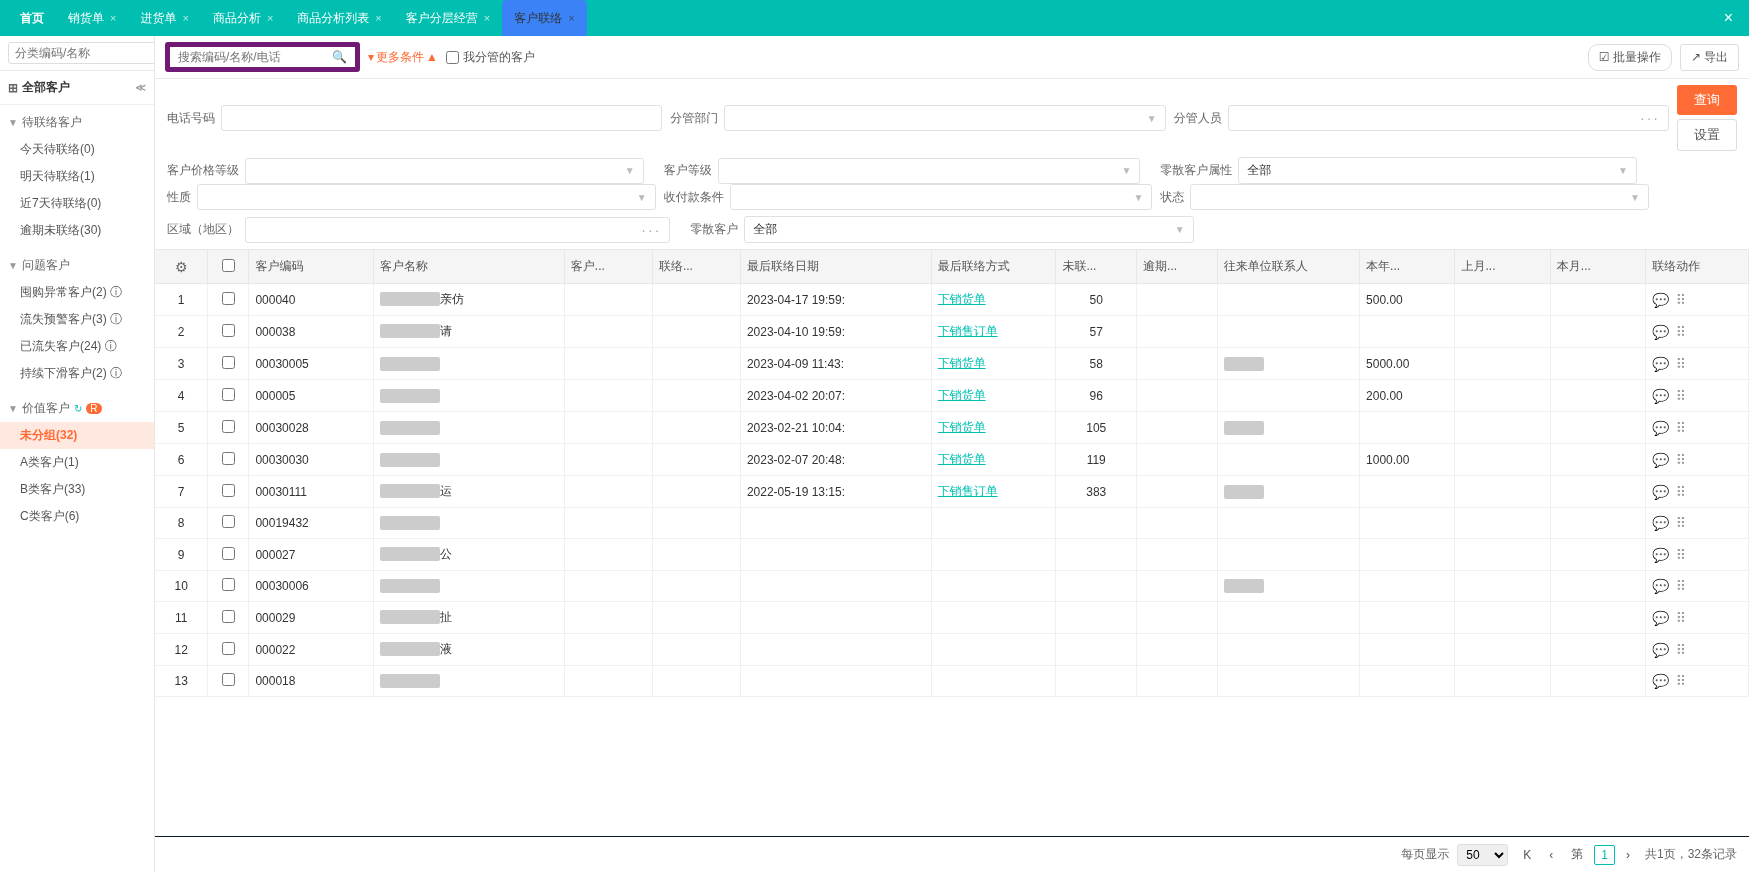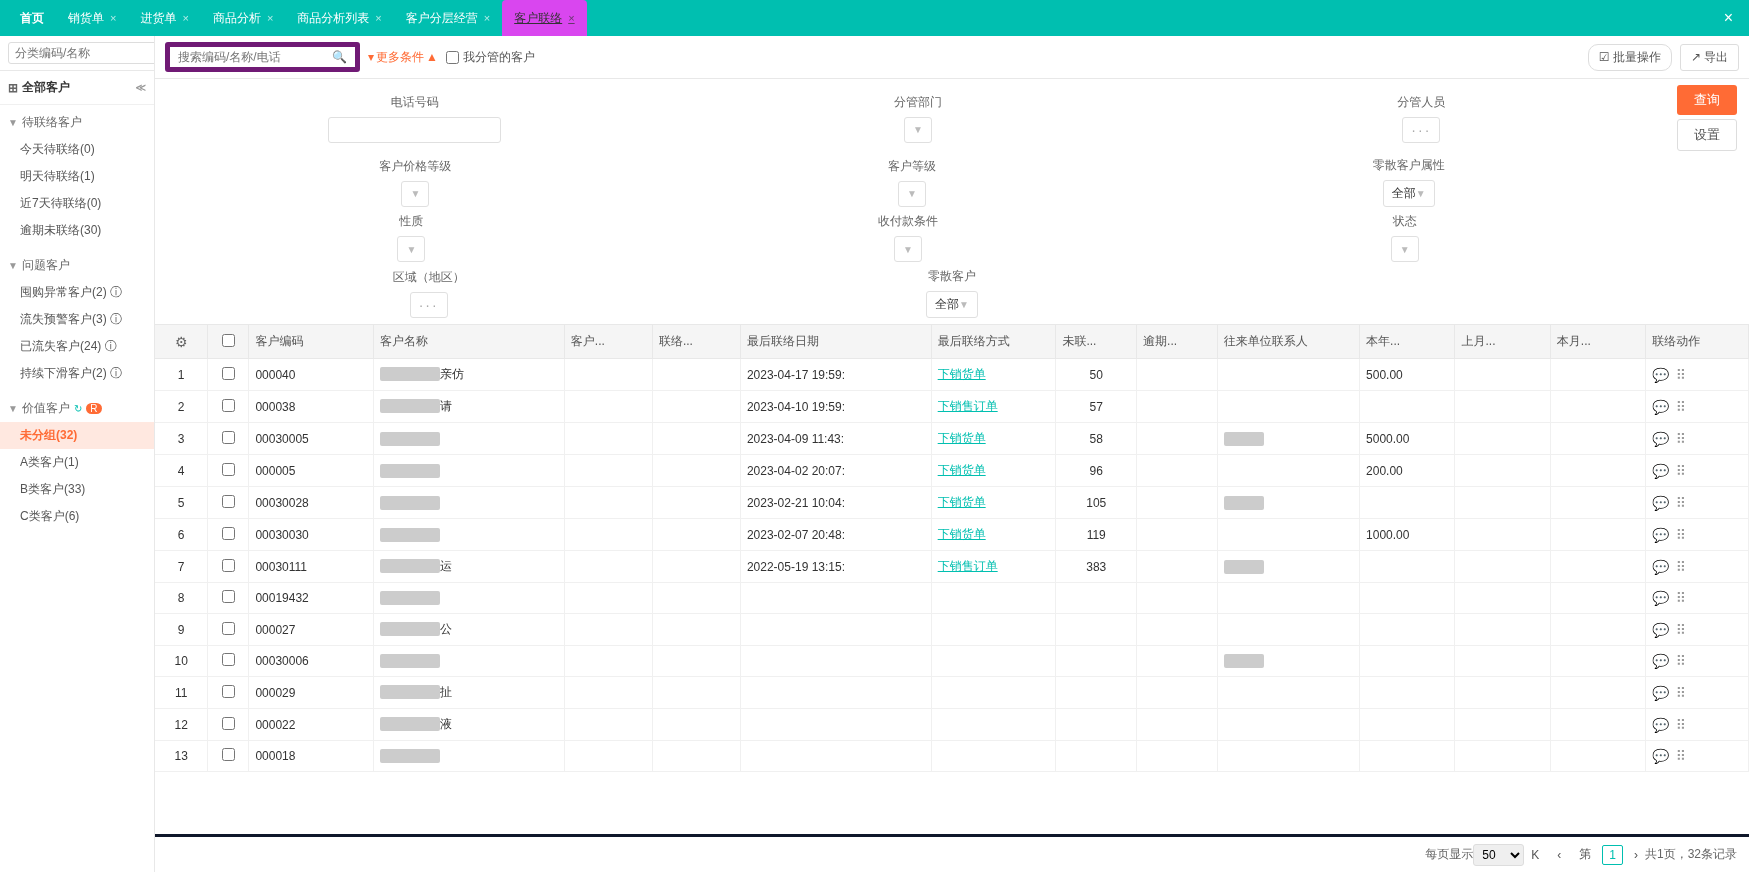--- a/index.html
+++ b/index.html
@@ -10,23 +10,22 @@
       display: flex; align-items: center;
       background: #00bfb0; height: 36px; padding: 0 8px;
       color: white;
     }
     .top-nav .nav-item {
       display: flex; align-items: center; padding: 0 12px; height: 100%;
       cursor: pointer; white-space: nowrap; font-size: 13px;
       position: relative;
     }
     .top-nav .nav-item.active {
-      background: #d946ef; color: #333;
+      background: #3b82f6; color: #333;
       border-radius: 4px 4px 0 0;
-      text-decoration: underline;
     }
     .top-nav .nav-item .close-x {
       margin-left: 6px; font-size: 11px; opacity: 0.7;
     }
     .top-nav .nav-home { font-weight: bold; }
     .top-nav .spacer { flex: 1; }
     .top-nav .close-btn {
       color: white; font-size: 16px; cursor: pointer; padding: 0 8px;
     }
 
@@ -149,21 +148,21 @@
     .link-text { color: #00bfb0; cursor: pointer; text-decoration: underline; }
     .blurred { background: #ccc; color: transparent; border-radius: 2px; display: inline-block; min-width: 60px; height: 14px; }
     .blurred-sm { background: #ccc; color: transparent; border-radius: 2px; display: inline-block; min-width: 40px; height: 14px; }
 
     .action-icons { display: flex; gap: 6px; align-items: center; color: #999; }
     .action-icons span { cursor: pointer; font-size: 14px; }
 
     
     .pagination {
       display: flex; align-items: center; padding: 6px 12px;
-      background: white; border-top: 3px solid #0f172a; 
+      background: white; border-top: 1px solid #0f172a; gap: 8px;
       justify-content: flex-end;
     }
     .pagination .page-size-label { color: #666; }
     .pagination .page-size-select {
       border: 1px solid #ddd; border-radius: 3px; padding: 2px 4px;
       font-size: 12px;
     }
     .pagination .page-nav {
       display: flex; align-items: center; gap: 4px;
     }
@@ -172,21 +171,21 @@
       border-radius: 2px;
     }
     .pagination .page-nav .current { border-color: #00bfb0; color: #00bfb0; }
     .pagination .total { color: #666; }
 
     
     .gear-btn {
       background: none; border: none; cursor: pointer; color: #666; font-size: 14px; padding: 0;
     }
     .filter-cell {
-      display: flex; align-items: center; gap: 6px; flex-direction: column;
+      display: flex; align-items: center; gap: 6px;
     }
     .filter-cell .lbl { color: #666; white-space: nowrap; }
     .filter-cell .ctrl {
       flex: 1;
       border: 1px solid #e0e0e0; border-radius: 3px;
       padding: 4px 8px; font-size: 12px; color: #333;
       display: flex; align-items: center; justify-content: space-between;
       background: white; cursor: pointer; min-height: 26px;
     }
     .filter-cell .ctrl input { border: none; outline: none; flex: 1; background: transparent; font-size: 12px; }
@@ -327,21 +326,21 @@
             <span></span>
             <span class="dots">···</span>
           </div>
         </div>
         <div style="display:flex; flex-direction:column; gap:4px;">
           <button class="btn-query">查询</button>
           <button class="btn-reset">设置</button>
         </div>
       </div>
 
-      <div style="display:grid; grid-template-columns: 1fr 1fr 1fr auto; gap:0; margin-bottom:6px; align-items:center;">
+      <div style="display:grid; grid-template-columns: 1fr 1fr 1fr auto; gap:20px; margin-bottom:0; align-items:center;">
         <div class="filter-cell">
           <span class="lbl">客户价格等级</span>
           <div class="ctrl">
             <span></span>
             <span class="arr">▼</span>
           </div>
         </div>
         <div class="filter-cell">
           <span class="lbl">客户等级</span>
           <div class="ctrl">
@@ -377,21 +376,21 @@
         <div class="filter-cell">
           <span class="lbl">状态</span>
           <div class="ctrl">
             <span></span>
             <span class="arr">▼</span>
           </div>
         </div>
         <div style="width:80px;"></div>
       </div>
 
-      <div style="display:grid; grid-template-columns: 1fr 1fr 1fr auto; gap:0; align-items:center;">
+      <div style="display:grid; grid-template-columns: 1fr 1fr 1fr auto; gap:20px; align-items:center;">
         <div class="filter-cell">
           <span class="lbl">区域（地区）</span>
           <div class="ctrl">
             <span></span>
             <span class="dots">···</span>
           </div>
         </div>
         <div class="filter-cell">
           <span class="lbl">零散客户</span>
           <div class="ctrl">

